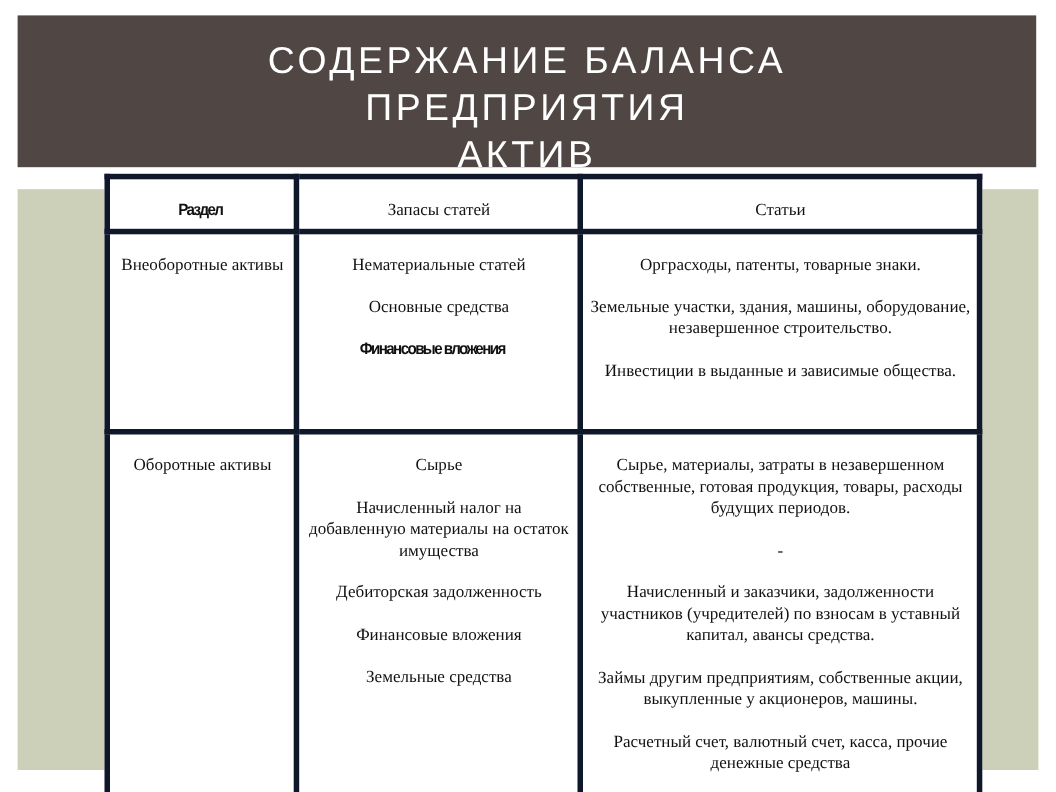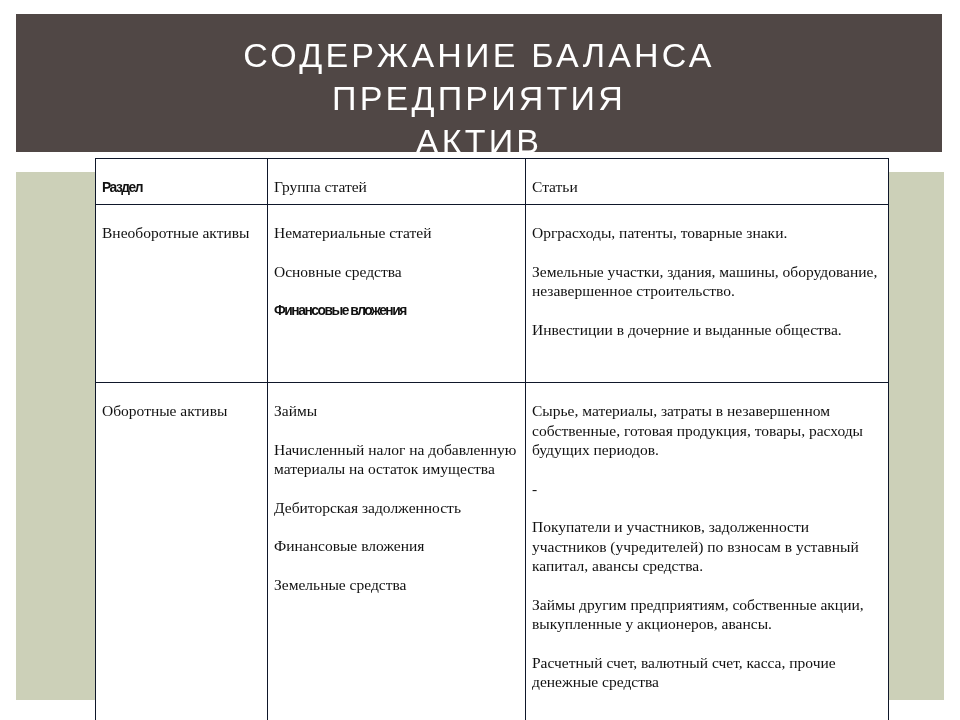--- a/index.html
+++ b/index.html
@@ -65,28 +65,28 @@
     position: absolute;
     left: 95px;
     top: 158px;
     width: 793px;
     border-collapse: collapse;
     background: #ffffff;
     table-layout: fixed;
   }
   #balance-table td,
   #balance-table th {
-    border: 1px solid #0f172a;
+    border: 5px solid #0f172a;
     vertical-align: top;
     padding: 18px 5px 4px 6px;
     font-family: "Liberation Serif", "DejaVu Serif", serif;
     font-size: 15.5px;
     line-height: 19.5px;
     color: #111111;
-    text-align: left;
+    text-align: center;
     font-weight: normal;
     background: #ffffff;
   }
   
   col.c1 { width: 172px; }
   col.c2 { width: 258px; }
   col.c3 { width: 363px; }
 
   thead th { height: 23px; padding-top: 4px; padding-bottom: 2px; }
   tbody tr.row-1 td { height: 155px; }
@@ -125,55 +125,55 @@
     <colgroup>
       <col class="c1">
         <col class="c2">
         <col class="c3">
     </colgroup>
     <thead>
       <tr>
         <th>
           <span class="condensed-bold">Раздел</span>
         </th>
-        <th>Группа статей</th>
+        <th>Запасы статей</th>
         <th>Статьи</th>
       </tr>
     </thead>
     <tbody>
 
       <tr class="row-1">
         <td>Внеоборотные активы</td>
         <td>
           <p class="para">Нематериальные статей</p>
           <p class="para">Основные средства</p>
           <p class="para">
             <span class="condensed-bold">Финансовые вложения</span>
           </p>
         </td>
         <td>
           <p class="para"><span>Орграсходы, патенты,  </span><span class="u">товарные знаки.</span></p>
           <p class="para"><span>Земельные участки, здания, машины, оборудование, </span><span class="u">незавершенное строительство.</span></p>
-          <p class="para"><span>Инвестиции в дочерние и выданные общества.</span></p>
+          <p class="para"><span>Инвестиции в выданные и зависимые общества.</span></p>
         </td>
       </tr>
 
       <tr class="row-2">
         <td>Оборотные активы</td>
         <td>
-          <p class="para">Займы</p>
+          <p class="para">Сырье</p>
           <p class="para">Начисленный налог на добавленную материалы на остаток имущества</p>
           <p class="para">Дебиторская задолженность</p>
           <p class="para">Финансовые вложения</p>
           <p class="para">Земельные средства</p>
         </td>
         <td>
           <p class="para"><span>Сырье, материалы, затраты в незавершенном собственные, готовая продукция, товары, расходы будущих периодов.</span></p>
           <p class="para"><span>-</span></p>
-          <p class="para"><span>Покупатели и участников, задолженности участников (учредителей) по взносам в уставный капитал, авансы </span><span class="u">средства.</span></p>
-          <p class="para"><span>Займы другим предприятиям, собственные акции, выкупленные у акционеров, </span><span class="u">авансы.</span></p>
+          <p class="para"><span>Начисленный и заказчики, задолженности участников (учредителей) по взносам в уставный капитал, авансы </span><span class="u">средства.</span></p>
+          <p class="para"><span>Займы другим предприятиям, собственные акции, выкупленные у акционеров, </span><span class="u">машины.</span></p>
           <p class="para"><span>Расчетный счет, валютный счет, касса, прочие денежные средства</span></p>
         </td>
       </tr>
     </tbody>
   </table>
 
 </div>
 
 </body></html>

